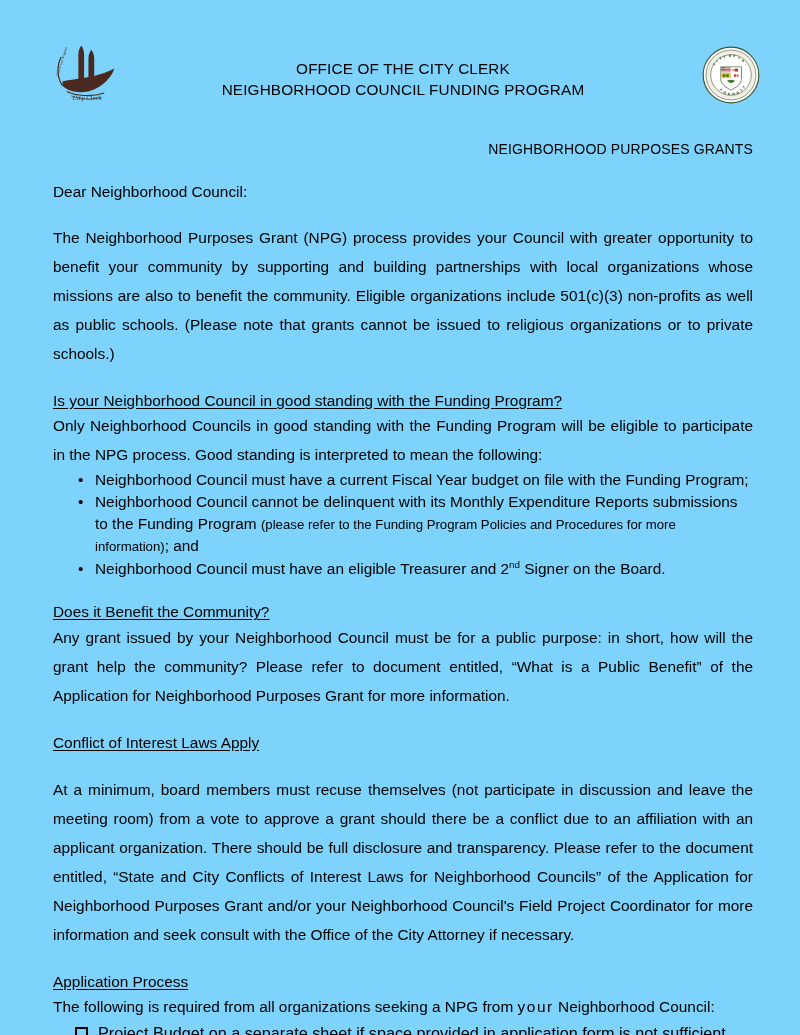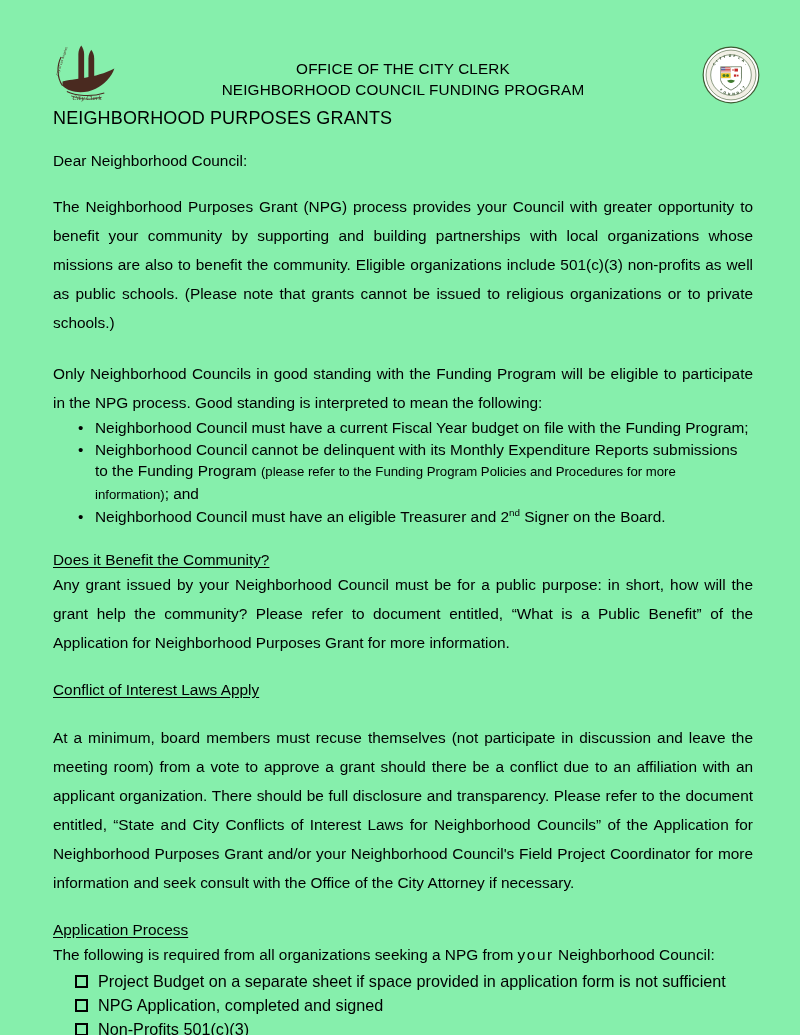--- a/index.html
+++ b/index.html
@@ -8,21 +8,21 @@
     background: #ffffff;
   }
   body {
     font-family: "Liberation Sans", sans-serif;
     color: #000000;
   }
   .page {
     position: relative;
     width: 800px;
     height: 1035px;
-    background: #86efac;
+    background: #7dd3fc;
     overflow: hidden;
     box-sizing: border-box;
   }
   .content {
     position: absolute;
     left: 53px;
     top: 0;
     width: 700px;
   }
 
@@ -52,23 +52,24 @@
     top: 58px;
     text-align: center;
   }
   .header-titles .hline {
     font-size: 15.3px;
     line-height: 21px;
     letter-spacing: 0.15px;
     white-space: nowrap;
   }
   .subtitle {
-    text-align: left;
-    font-size: 18px;
+    text-align: right;
+    font-size: 14px;
     line-height: 21px;
+    margin-top: 31px;
     letter-spacing: 0.15px;
   }
 
   
   .para {
     font-size: 15.4px;
     line-height: 29px;
     text-align: justify;
     margin: 0;
   }
@@ -263,20 +264,23 @@
     <div class="gap-md"></div>
 
     <p class="salutation">Dear Neighborhood Council:</p>
 
     <div class="gap-md"></div>
 
     <p class="para">The Neighborhood Purposes Grant (NPG) process provides your Council with greater opportunity to benefit your community by supporting and building partnerships with local organizations whose missions are also to benefit the community. Eligible organizations include 501(c)(3) non-profits as well as public schools. (Please note that grants cannot be issued to religious organizations or to private schools.)</p>
 
     <div class="gap-lg"></div>
 
+    <h2 class="section-head">
+      <span class="u">Is your Neighborhood Council in good standing with the Funding Program?</span>
+    </h2>
     <p class="para">Only Neighborhood Councils in good standing with the Funding Program will be eligible to participate in the NPG process. Good standing is interpreted to mean the following:</p>
 
     <ul class="bullets">
       <li>
         <span class="dot">•</span>
         <span>Neighborhood Council must have a current Fiscal Year budget on file with the Funding Program;</span>
       </li>
       <li>
         <span class="dot">•</span>
         <span>Neighborhood Council cannot be delinquent with its Monthly Expenditure Reports submissions to the Funding Program </span><span class="small-note">(please refer to the Funding Program Policies and Procedures for more information)</span><span>; and</span>

